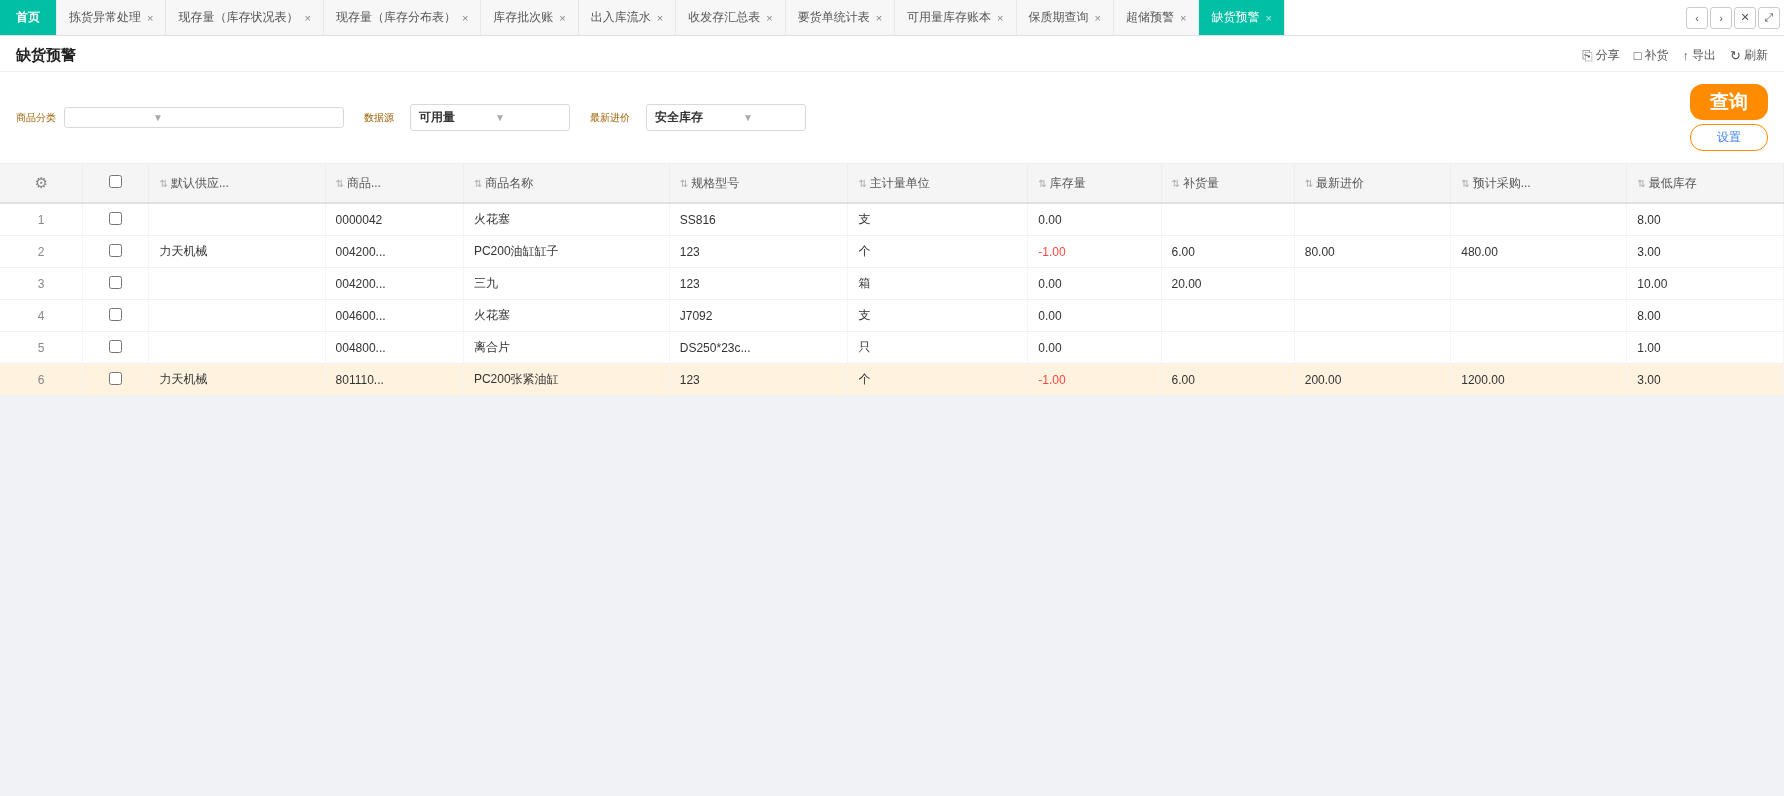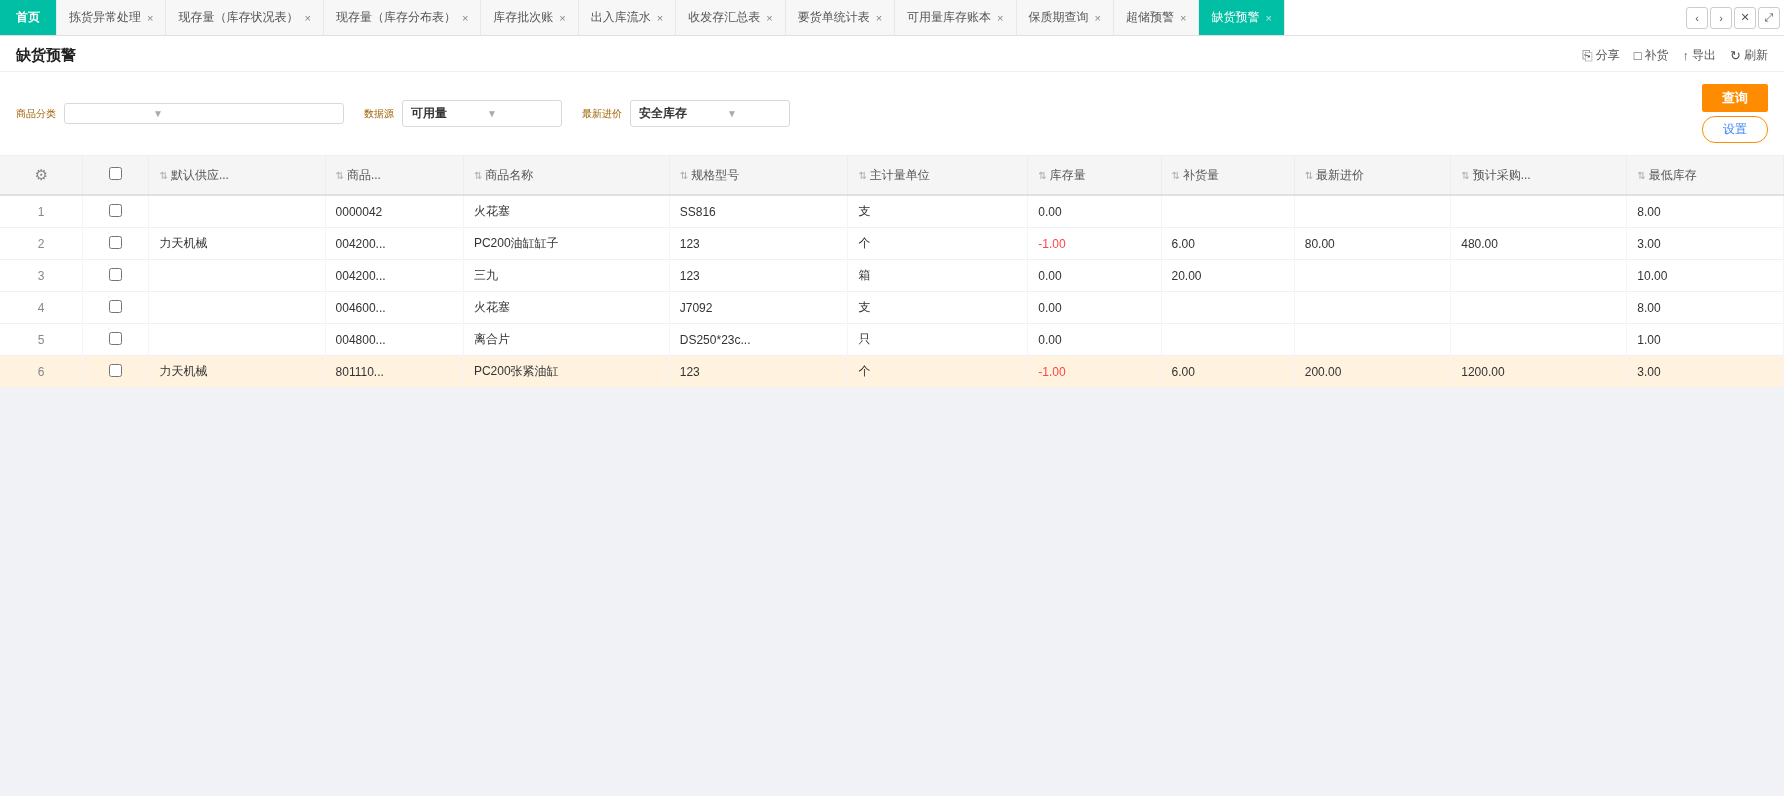--- a/index.html
+++ b/index.html
@@ -148,38 +148,38 @@
       margin-left: auto;
       display: flex;
       flex-direction: column;
       gap: 4px;
     }
     .btn-query {
       background: #ff8c00;
       color: #fff;
       border: none;
       padding: 5px 20px;
-      border-radius: 2px;
-      cursor: pointer;
-      font-size: 13px;
+      border-radius: 13px;
+      cursor: pointer;
+      font-size: 19px;
       font-weight: bold;
     }
     .btn-settings {
       background: #fff;
       color: #3b82f6;
       border: 1px solid #ff8c00;
       padding: 4px 20px;
       border-radius: 13px;
       cursor: pointer;
       font-size: 12px;
     }
     .datasource-group {
       display: flex;
       align-items: center;
-      gap: 8px;
+      gap: 16px;
     }
 
     
     .table-container {
       padding: 0 0;
       overflow-x: auto;
     }
     table {
       width: 100%;
       border-collapse: collapse;

